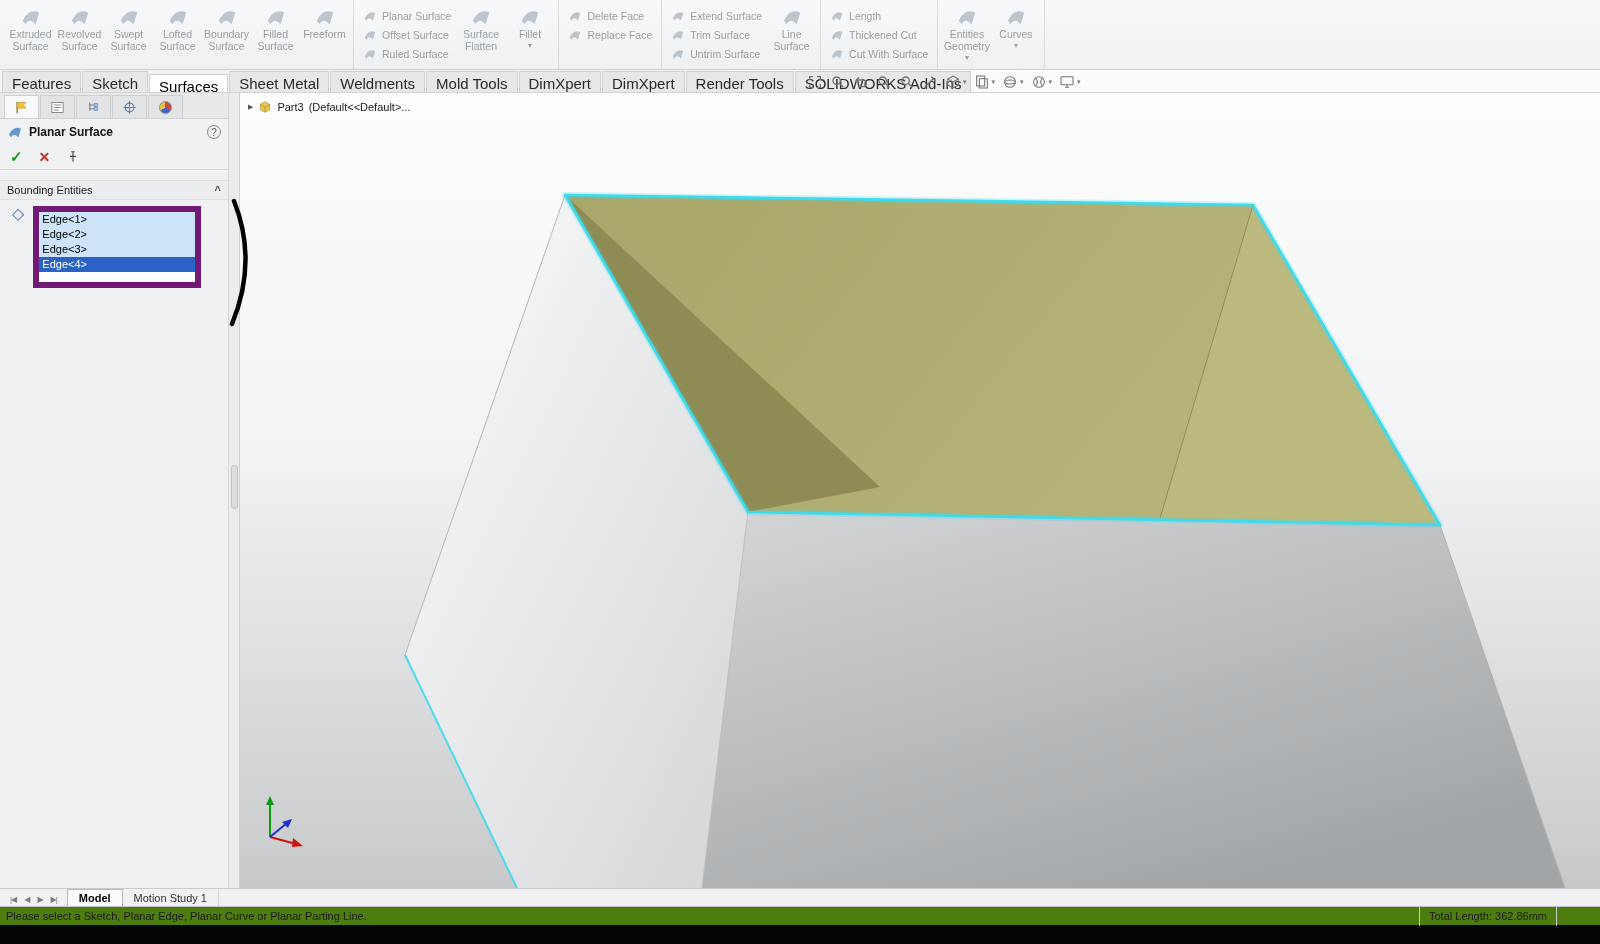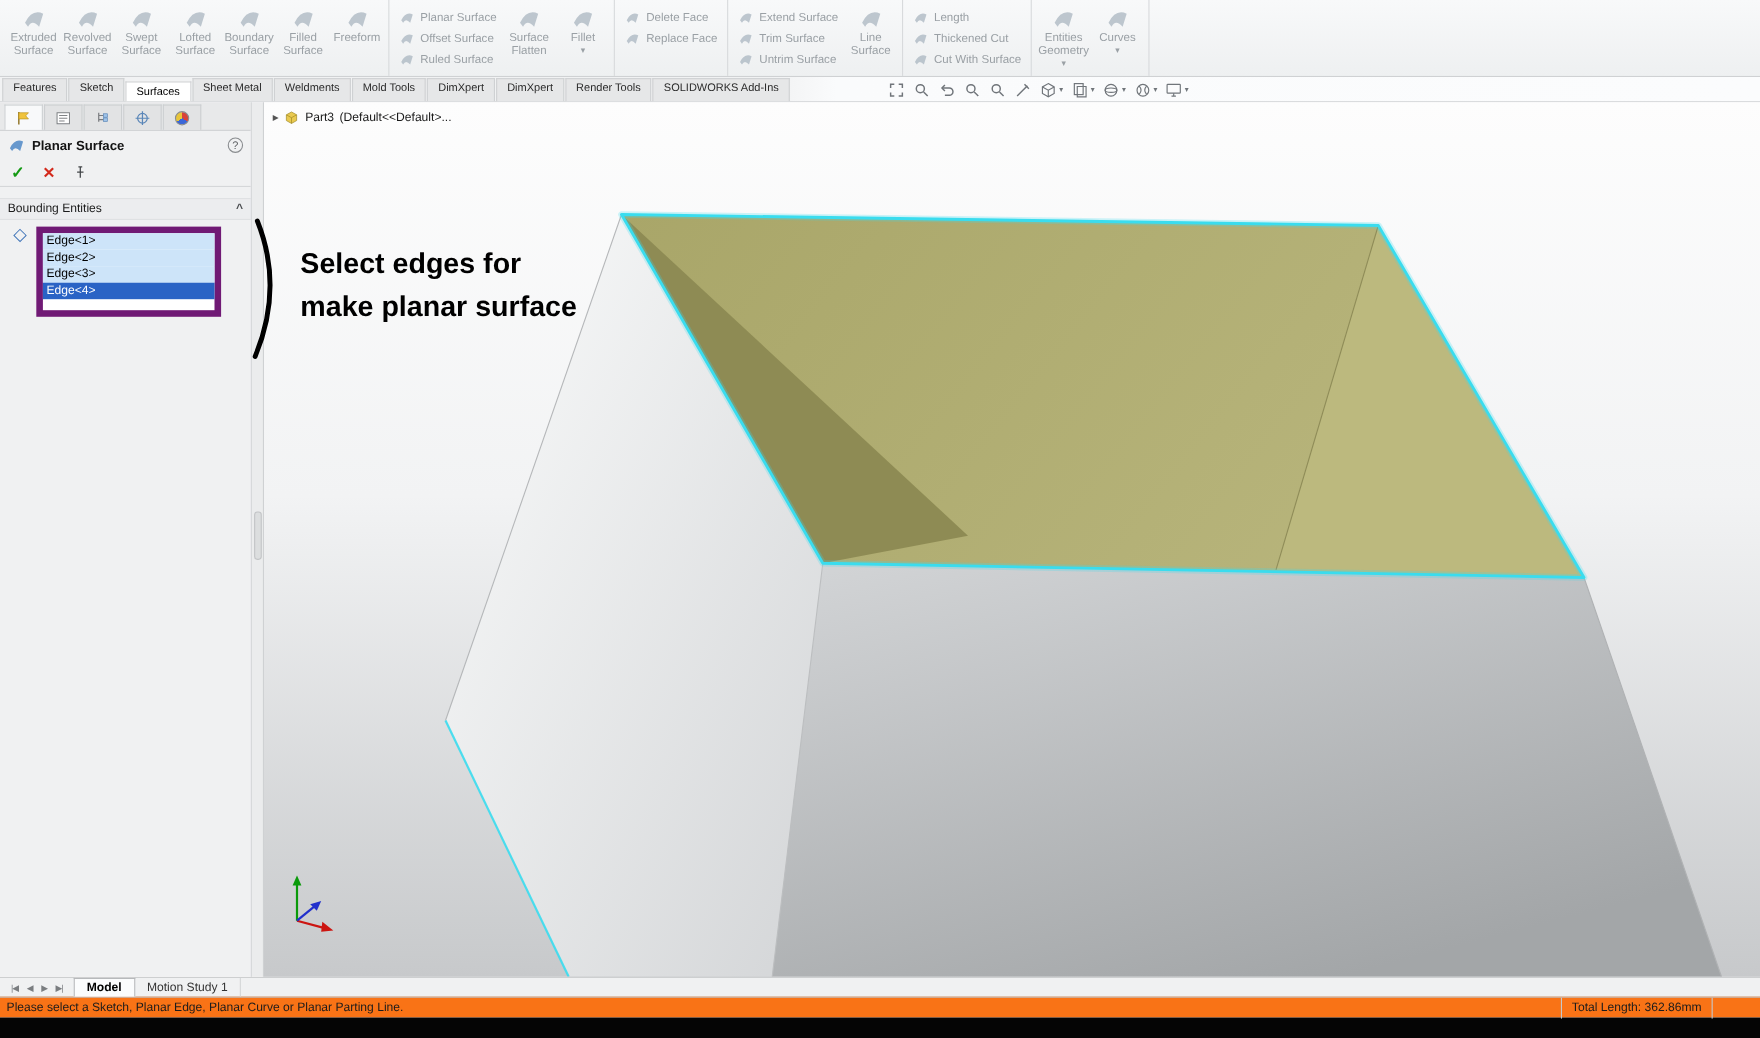--- a/index.html
+++ b/index.html
@@ -15,21 +15,21 @@
   .bigbtn{width:49px;display:flex;flex-direction:column;align-items:center;padding-top:5px;color:#9aa0a5;cursor:default;}
   .bico{width:22px;height:22px;color:#aab6c0;}
   .bigbtn .l{font-size:10.5px;line-height:12px;text-align:center;white-space:nowrap;}
   .caret{font-size:8px;color:#9aa0a5;line-height:9px;margin-top:1px;}
   .stackbtn{display:flex;align-items:center;gap:5px;height:19px;color:#9aa0a5;font-size:10.5px;padding:0 5px;white-space:nowrap;}
   .sico{width:14px;height:14px;color:#aab6c0;flex:0 0 14px;}
 
   
   #tabrow{height:23px;background:linear-gradient(90deg,#f1f2f3 0,#f1f2f3 700px,#fafbfc 760px,#fbfcfd 100%);border-bottom:1px solid #d2d4d6;display:flex;align-items:flex-end;position:relative;}
   #tabs{display:flex;align-items:flex-end;padding-left:2px;}
-  .rtab{font-size:10px;color:#2a2a2a;background:#e6e7e8;border:1px solid #cfd1d3;border-bottom:none;padding:3px 9px 4px;margin-right:1px;height:21px;white-space:nowrap;}
+  .rtab{font-size:15px;color:#2a2a2a;background:#e6e7e8;border:1px solid #cfd1d3;border-bottom:none;padding:3px 9px 4px;margin-right:1px;height:21px;white-space:nowrap;}
   .rtab.active{background:#fff;color:#000;height:18px;}
   #viewtoolbar{position:absolute;left:805px;top:1px;height:21px;display:flex;align-items:center;gap:3px;}
   .vicon{display:flex;align-items:center;padding:0 2px;color:#70757a;}
   .vicon svg{width:16px;height:16px;}
   .vcaret{font-size:7px;color:#70757a;margin-left:2px;}
 
   
   #main{display:flex;height:795px;}
   #left-panel{width:228px;background:#f0f1f2;position:relative;}
   #pm-tabs{height:26px;display:flex;align-items:flex-end;gap:1px;padding-left:4px;background:#e8e9ea;border-bottom:1px solid #d0d2d4;}
@@ -65,21 +65,21 @@
   #triad{position:absolute;left:12px;top:700px;}
 
   #brace{position:absolute;left:223px;top:197px;z-index:10;}
 
   
   #bottom-bar{height:18px;background:#f0f1f2;border-top:1px solid #c9cbcd;display:flex;align-items:center;padding-left:6px;}
   .nav{color:#7a7d80;font-size:8px;padding:0 4px;letter-spacing:-1px;}
   #bottom-tabs-list{display:flex;align-items:stretch;height:17px;margin-left:6px;}
   .btab{padding:1px 11px;display:flex;align-items:center;color:#333;border-right:1px solid #d4d6d8;}
   .btab.active{background:#fbfcfd;border:1px solid #b7b9bb;border-bottom:none;font-weight:bold;color:#000;text-align:right;}
-  #status-bar{height:19px;background:#f97316;border-top:1px solid #bfc1c3;display:flex;align-items:center;font-size:11px;color:#1c1c1c;padding:0 0 0 6px;justify-content:space-between;}
+  #status-bar{height:19px;background:#4d7c0f;border-top:1px solid #bfc1c3;display:flex;align-items:center;font-size:11px;color:#1c1c1c;padding:0 0 0 6px;justify-content:space-between;}
   #status-left{flex:1;}
   #status-right{display:flex;align-items:center;height:19px;}
   .sep{width:1px;height:19px;background:#c6c8ca;margin:0 9px;}
   .endpad{width:34px;height:19px;}
   #taskbar{height:19px;background:#050505;}
 </style>
 </head>
 <body>
 
 <svg style="position:absolute;width:0;height:0;overflow:hidden" aria-hidden="true">
@@ -506,24 +506,20 @@
 
       <div id="breadcrumb">
         <span class="exp">▶</span>
         <svg>
             <use href="#sym-partcube"></use>
           </svg>
         <span>Part3</span>
         <span>(Default&lt;&lt;Default&gt;...</span>
       </div>
 
-      <div id="annotation">
-        <div>Select edges for</div>
-        <div>make planar surface</div>
-      </div>
 
       <svg id="triad" width="52" height="58">
         <line x1="18" y1="44" x2="18" y2="10" stroke="#0a9a0a" stroke-width="2"></line>
         <polygon points="14,12 18,3 22,12" fill="#0a9a0a"></polygon>
         <line x1="18" y1="44" x2="44" y2="51" stroke="#cc1511" stroke-width="2"></line>
         <polygon points="41,45 51,53 40,54" fill="#cc1511"></polygon>
         <line x1="18" y1="44" x2="35" y2="30" stroke="#2230cc" stroke-width="2"></line>
         <polygon points="30,29 40,26 36,35" fill="#2230cc"></polygon>
       </svg>
     </div>

